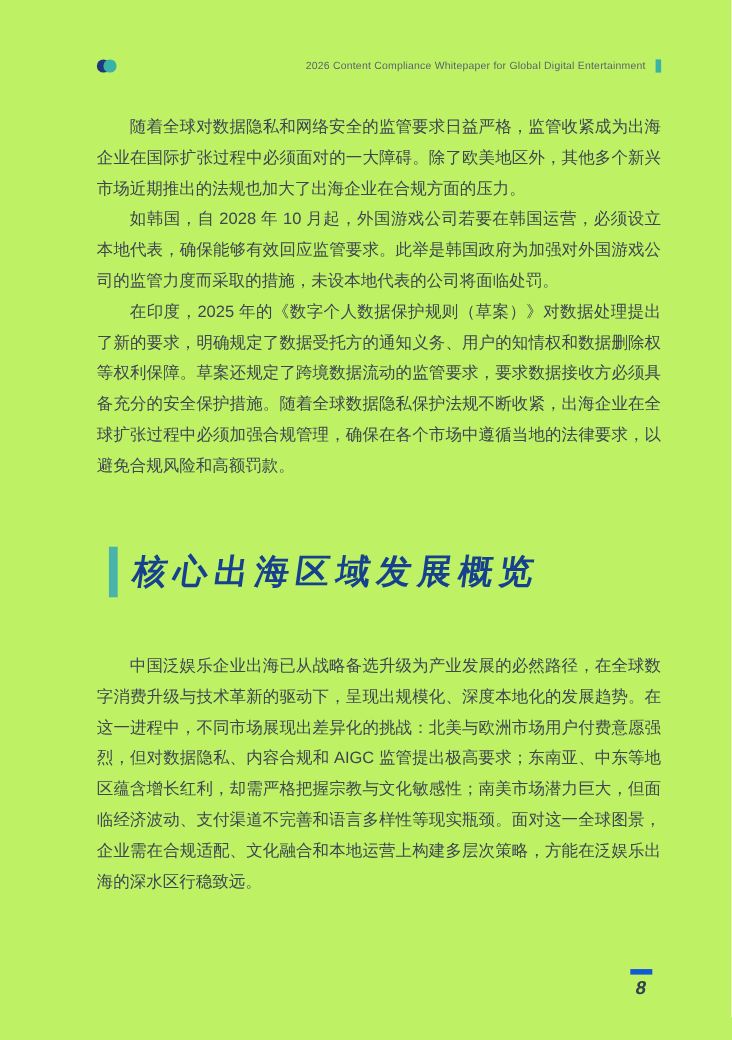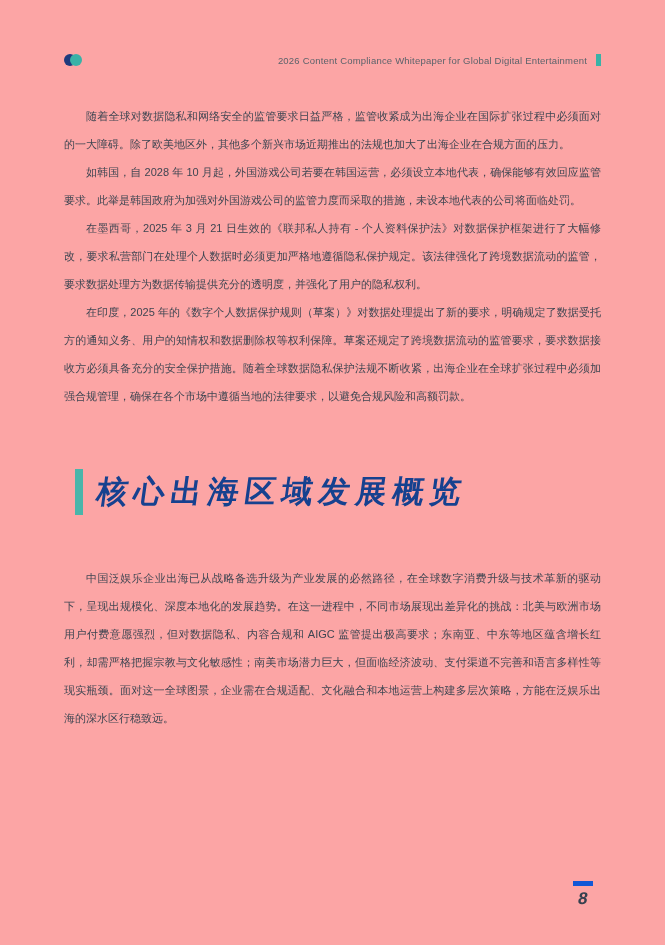--- a/index.html
+++ b/index.html
@@ -1,25 +1,25 @@
 <!DOCTYPE html>
 <html lang="zh"><head>
 <meta charset="utf-8">
 <style>
   html, body { margin: 0; padding: 0; background: #ffffff; }
   .page {
     position: relative;
     width: 665px;
     height: 945px;
-    background: #fca5a5;
+    background: #bef264;
     margin: 0 auto;
     overflow: hidden;
     font-family: "Liberation Sans", "DejaVu Sans", sans-serif;
     box-sizing: border-box;
-    padding: 52px 64px 0 64px;
+    padding: 52px 64px 0 88px;
   }
   
   .hdr {
     display: flex;
     align-items: center;
     justify-content: space-between;
     height: 16px;
   }
   .logo { position: relative; width: 20px; height: 13px; flex: 0 0 auto; }
   .logo .c1 {
@@ -41,21 +41,21 @@
   }
   .hdr-bar {
     width: 5px; height: 12px;
     background: #39b2a7;
     margin-left: 9px;
   }
   
   .doc { margin-top: 34px; }
   .doc p {
     margin: 0;
-    font-size: 11px;
+    font-size: 15px;
     line-height: 28px;
     color: #3f4652;
     text-align: justify;
     text-indent: 2em;
   }
   
   .section-heading {
     display: flex;
     align-items: center;
     margin-top: 58px;
@@ -111,21 +111,20 @@
     </div>
     <div class="hdr-right">
       <span class="hdr-title">2026 Content Compliance Whitepaper for Global Digital Entertainment</span>
       <span class="hdr-bar"></span>
     </div>
   </div>
 
   <div class="doc">
     <p>随着全球对数据隐私和网络安全的监管要求日益严格，监管收紧成为出海企业在国际扩张过程中必须面对的一大障碍。除了欧美地区外，其他多个新兴市场近期推出的法规也加大了出海企业在合规方面的压力。</p>
     <p>如韩国，自 2028 年 10 月起，外国游戏公司若要在韩国运营，必须设立本地代表，确保能够有效回应监管要求。此举是韩国政府为加强对外国游戏公司的监管力度而采取的措施，未设本地代表的公司将面临处罚。</p>
-    <p>在墨西哥，2025 年 3 月 21 日生效的《联邦私人持有 - 个人资料保护法》对数据保护框架进行了大幅修改，要求私营部门在处理个人数据时必须更加严格地遵循隐私保护规定。该法律强化了跨境数据流动的监管，要求数据处理方为数据传输提供充分的透明度，并强化了用户的隐私权利。</p>
     <p>在印度，2025 年的《数字个人数据保护规则（草案）》对数据处理提出了新的要求，明确规定了数据受托方的通知义务、用户的知情权和数据删除权等权利保障。草案还规定了跨境数据流动的监管要求，要求数据接收方必须具备充分的安全保护措施。随着全球数据隐私保护法规不断收紧，出海企业在全球扩张过程中必须加强合规管理，确保在各个市场中遵循当地的法律要求，以避免合规风险和高额罚款。</p>
 
     <div class="section-heading">
       <span class="heading-bar"></span>
       <span class="heading-text">核心出海区域发展概览</span>
     </div>
 
     <p>中国泛娱乐企业出海已从战略备选升级为产业发展的必然路径，在全球数字消费升级与技术革新的驱动下，呈现出规模化、深度本地化的发展趋势。在这一进程中，不同市场展现出差异化的挑战：北美与欧洲市场用户付费意愿强烈，但对数据隐私、内容合规和 AIGC 监管提出极高要求；东南亚、中东等地区蕴含增长红利，却需严格把握宗教与文化敏感性；南美市场潜力巨大，但面临经济波动、支付渠道不完善和语言多样性等现实瓶颈。面对这一全球图景，企业需在合规适配、文化融合和本地运营上构建多层次策略，方能在泛娱乐出海的深水区行稳致远。</p>
   </div>
 

